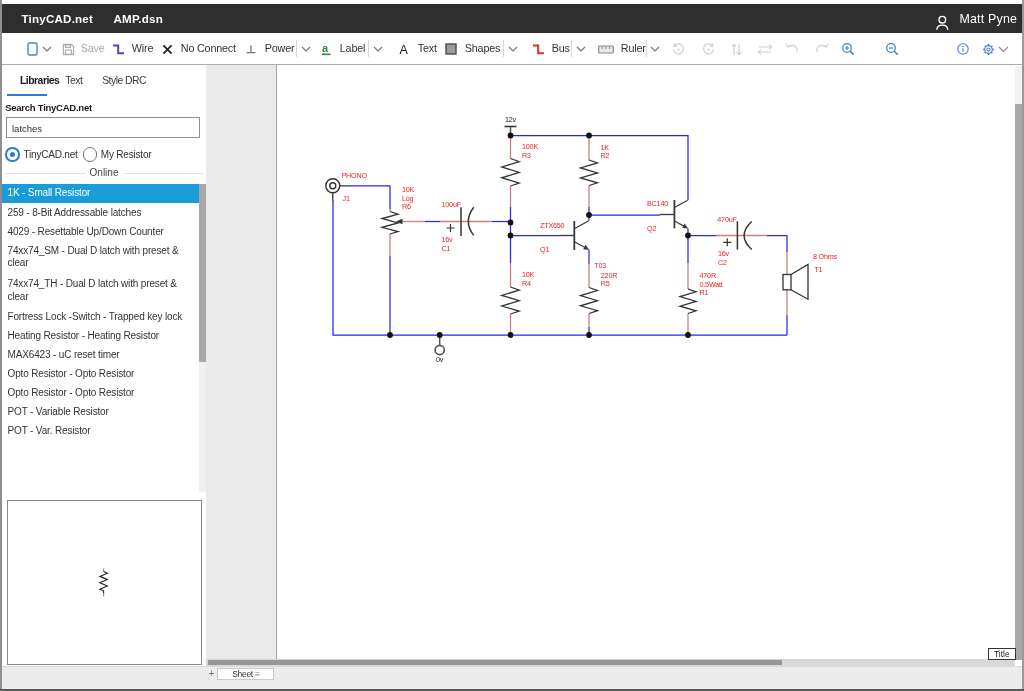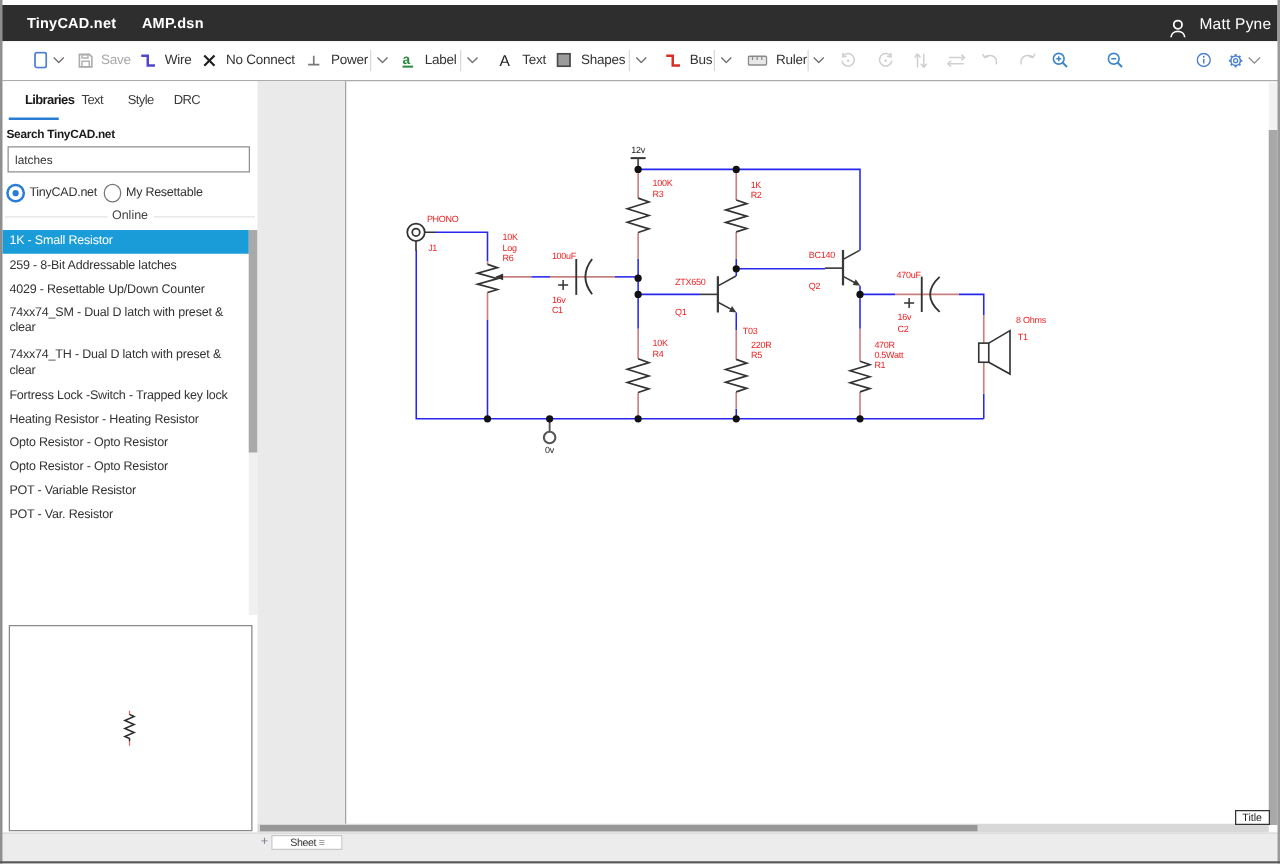--- a/index.html
+++ b/index.html
@@ -201,41 +201,42 @@
         </svg></span>
     <span class="ti" style="left:996px"><svg width="11" height="7" viewBox="0 0 11 7">
           <path d="M1,1 L5.5,5.5 L10,1" fill="none" stroke="#8d8d8d" stroke-width="1.1"></path>
         </svg></span>
   </div>
 
   <div class="abs" id="side">
     <span class="tab" style="left:18px;font-weight:700;color:#1a1a1a">Libraries</span>
     <span class="tab" style="left:63.3px">Text</span>
     <span class="tab" style="left:100.2px">Style</span>
-    <span class="tab" style="left:137px">DRC</span>
+    <span class="tab" style="left:123px">DRC</span>
     <div class="abs" id="tabline"></div>
     <span class="abs" id="slabel">Search TinyCAD.net</span>
     <div class="abs" id="sinput">latches</div>
     <span class="radio abs" id="rad1">
         <i></i>
       </span>
     <span class="radlab" style="left:21.5px">TinyCAD.net</span>
     <span class="radio abs" id="rad2"></span>
-    <span class="radlab" style="left:98.8px">My Resettable</span>
+    <span class="radlab" style="left:98.8px">My Resistor</span>
     <div class="abs" id="online">Online</div>
     <div class="oline" style="left:2px;width:82px"></div>
     <div class="oline" style="left:121px;width:81px"></div>
     <div class="abs" id="list">
       <div class="li sel">1K - Small Resistor</div>
       <div class="li">259 - 8-Bit Addressable latches</div>
       <div class="li">4029 - Resettable Up/Down Counter</div>
       <div class="li d2">74xx74_SM - Dual D latch with preset &amp; clear</div>
       <div class="li d2">74xx74_TH - Dual D latch with preset &amp; clear</div>
       <div class="li">Fortress Lock -Switch - Trapped key lock</div>
       <div class="li">Heating Resistor - Heating Resistor</div>
+      <div class="li">MAX6423 - uC reset timer</div>
       <div class="li">Opto Resistor - Opto Resistor</div>
       <div class="li">Opto Resistor - Opto Resistor</div>
       <div class="li">POT - Variable Resistor</div>
       <div class="li">POT - Var. Resistor</div>
     </div>
     <div class="abs" id="lscroll">
         <div class="abs" id="lthumb"></div>
       </div>
     <div class="abs" id="preview">
       <svg width="193" height="164" viewBox="0 0 193 164">

